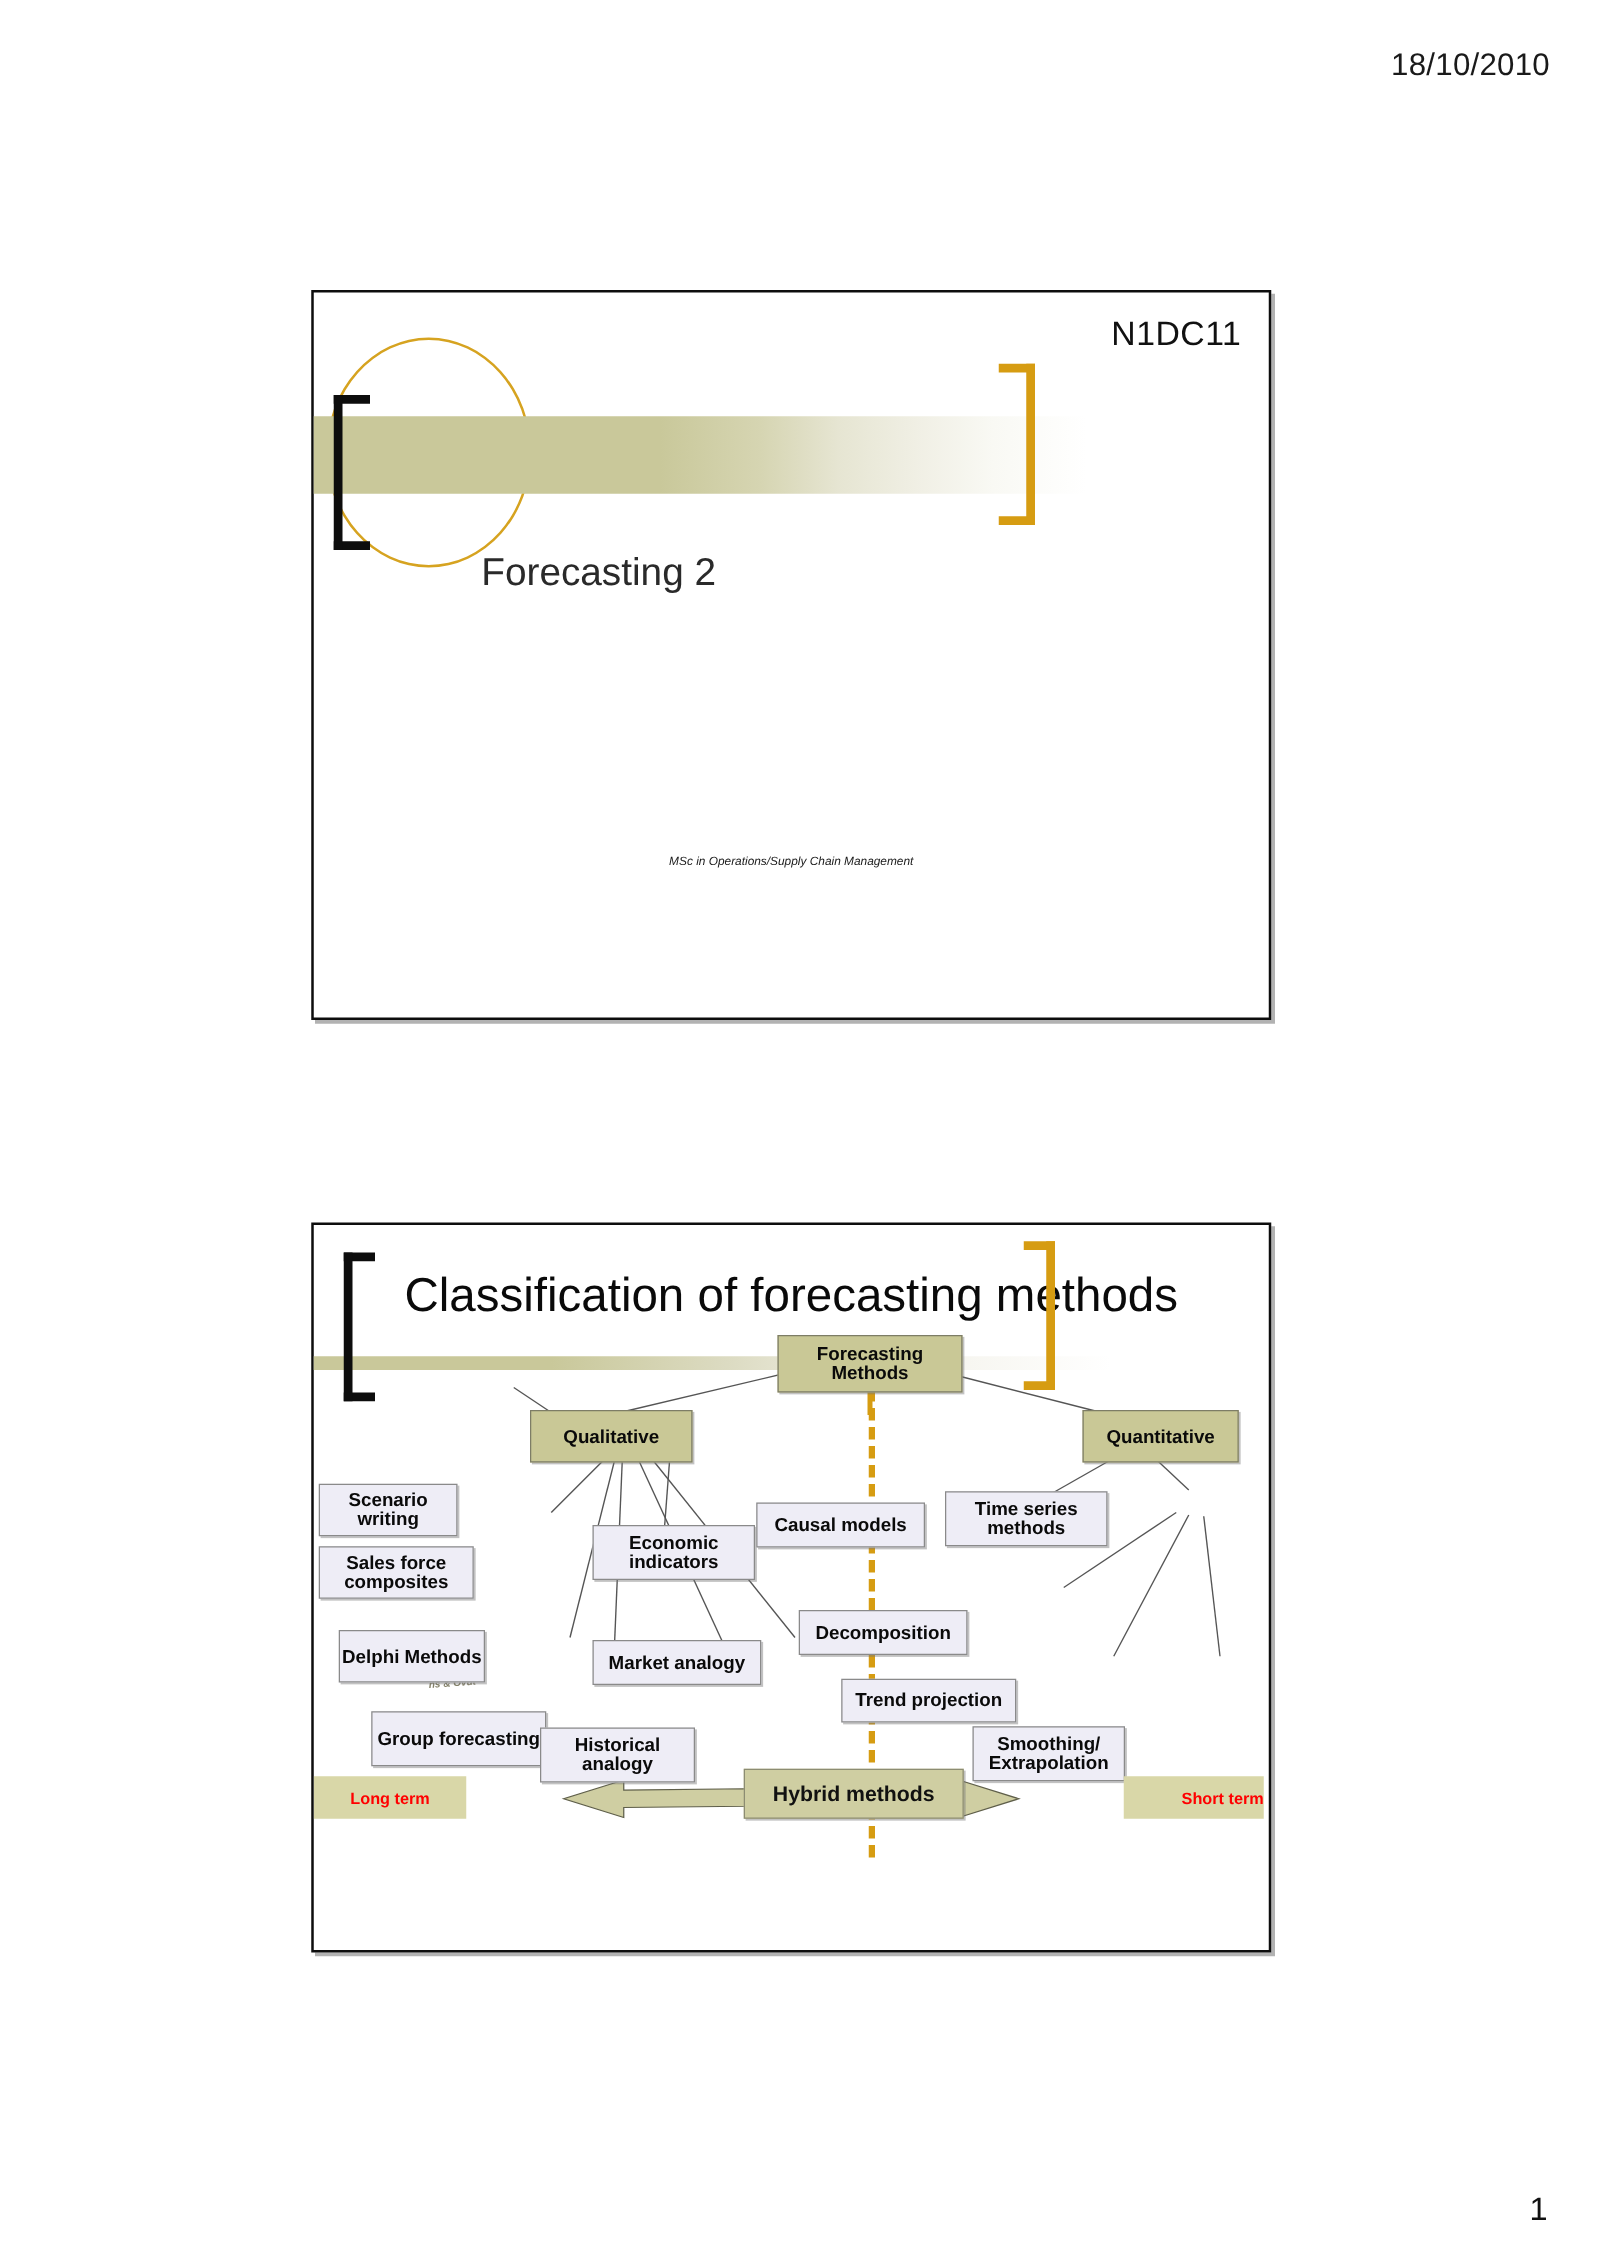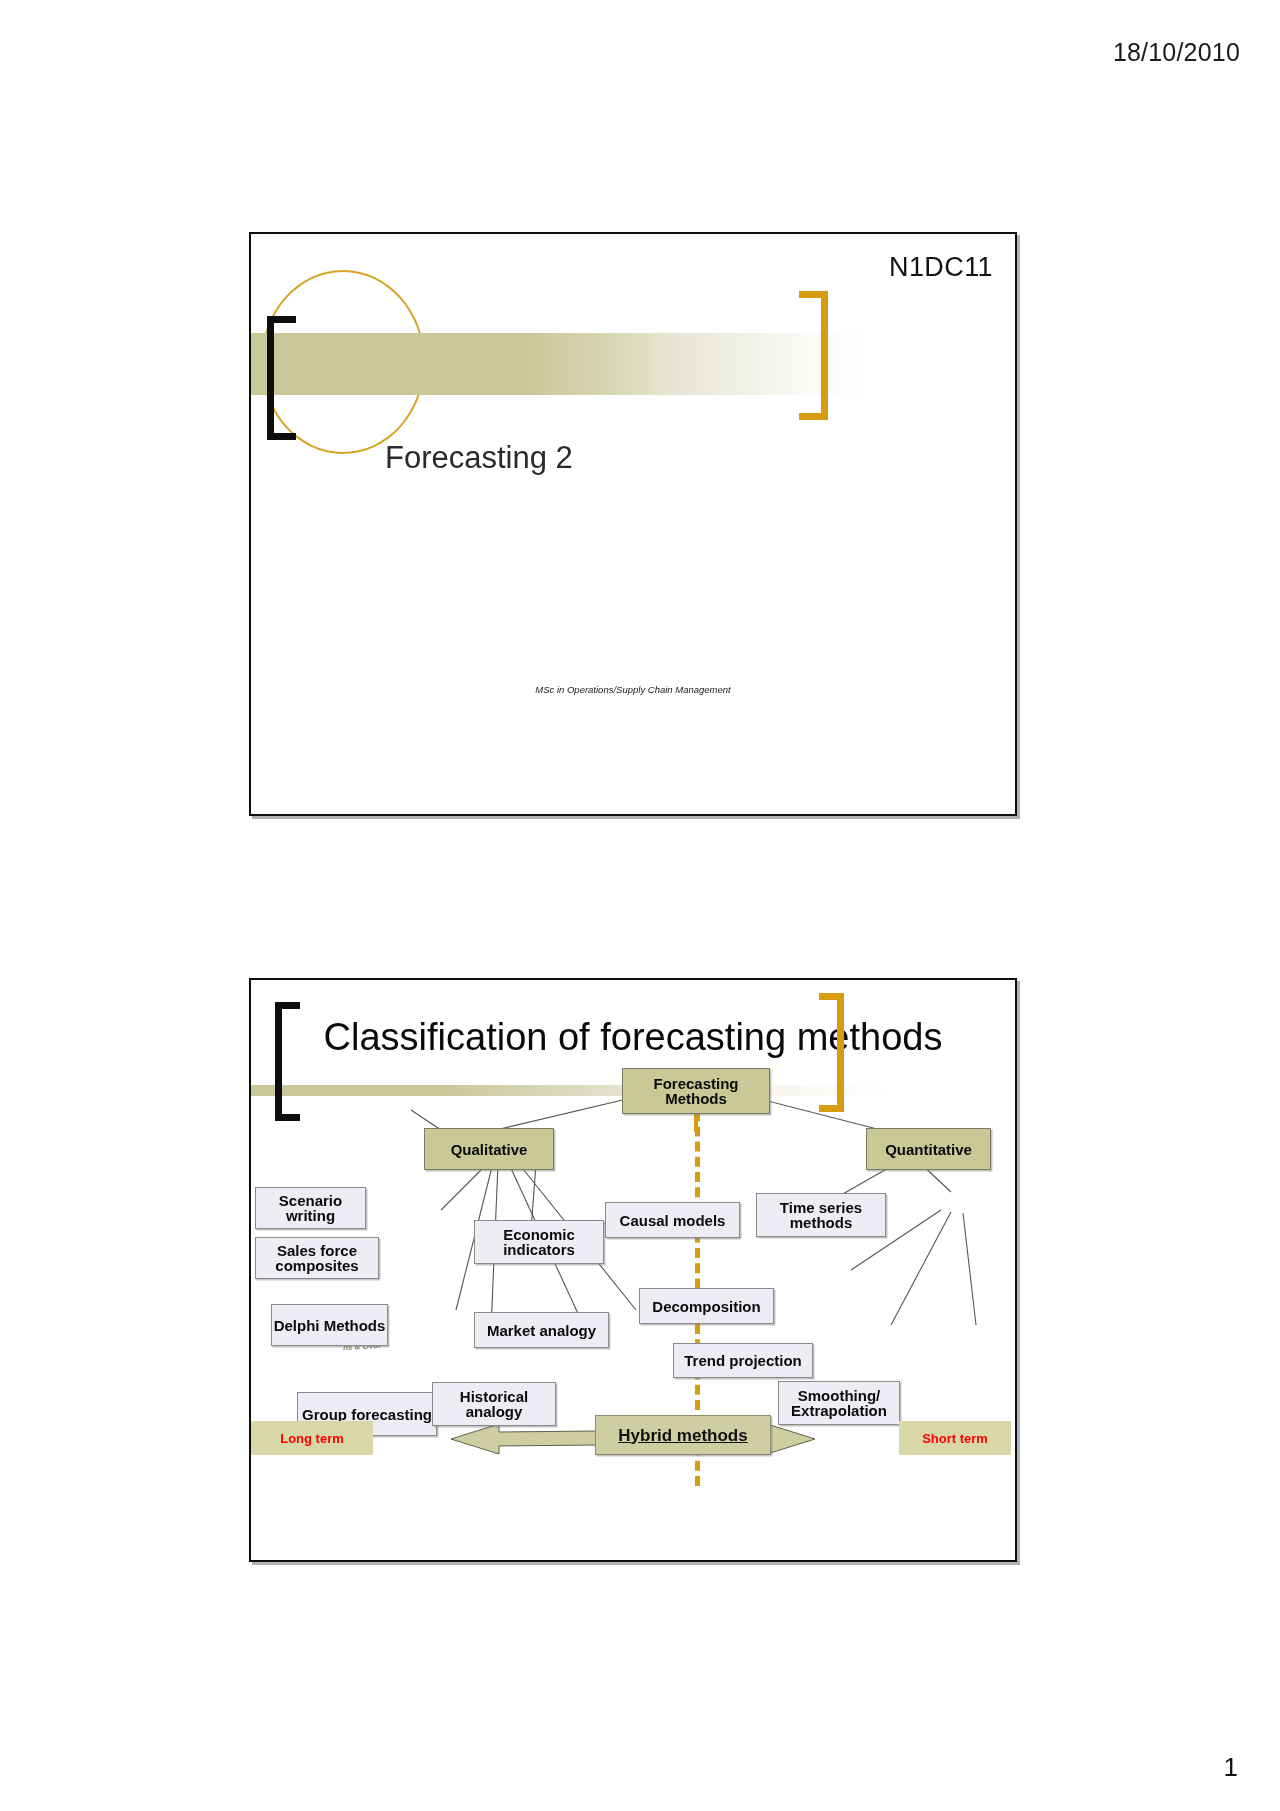--- a/index.html
+++ b/index.html
@@ -151,21 +151,20 @@
     border: none;
     box-shadow: none;
     color: #ff0000;
     font-size: 13px;
   }
   .node.hybrid {
     background: #cfceA2;
     border: 1px solid #8c8c72;
     font-size: 17px;
     color: #111;
-    text-decoration: underline;
   }
   svg.wires {
     position: absolute;
     left: 0; top: 0;
     width: 100%; height: 100%;
     z-index: 1;
     pointer-events: none;
   }
   .divider {
     position: absolute;
@@ -265,21 +264,21 @@
   </div>
 
   <div class="node" style="left:4px; top:257px; width:124px; height:42px;">
     <span>Sales force composites</span>
   </div>
 
   <div class="node" style="left:20px; top:324px; width:117px; height:42px;">
     <span>Delphi Methods</span>
   </div>
 
-  <div class="node" style="left:46px; top:389px; width:140px; height:44px;margin-top:23px;">
+  <div class="node" style="left:46px; top:389px; width:140px; height:44px;">
     <span>Group forecasting</span>
   </div>
 
   <div class="node" style="left:181px; top:402px; width:124px; height:44px;">
     <span>Historical analogy</span>
   </div>
 
   <div class="node" style="left:223px; top:240px; width:130px; height:44px;">
     <span>Economic indicators</span>
   </div>
@@ -318,16 +317,16 @@
   </svg>
 
   <div class="node term" style="left:0; top:441px; width:122px; height:34px; z-index:4;">
     <span>Long term</span>
   </div>
 
   <div class="node hybrid" style="left:344px; top:435px; width:176px; height:40px; z-index:4;">
     <span>Hybrid methods</span>
   </div>
 
-  <div class="node term" style="left:648px; top:441px; width:112px; height:34px; z-index:4;">
+  <div class="node term" style="left:648px; top:441px; width:112px; height:34px; z-index:4;justify-content:flex-end;">
     <span>Short term</span>
   </div>
 </div>
 
 </body></html>

